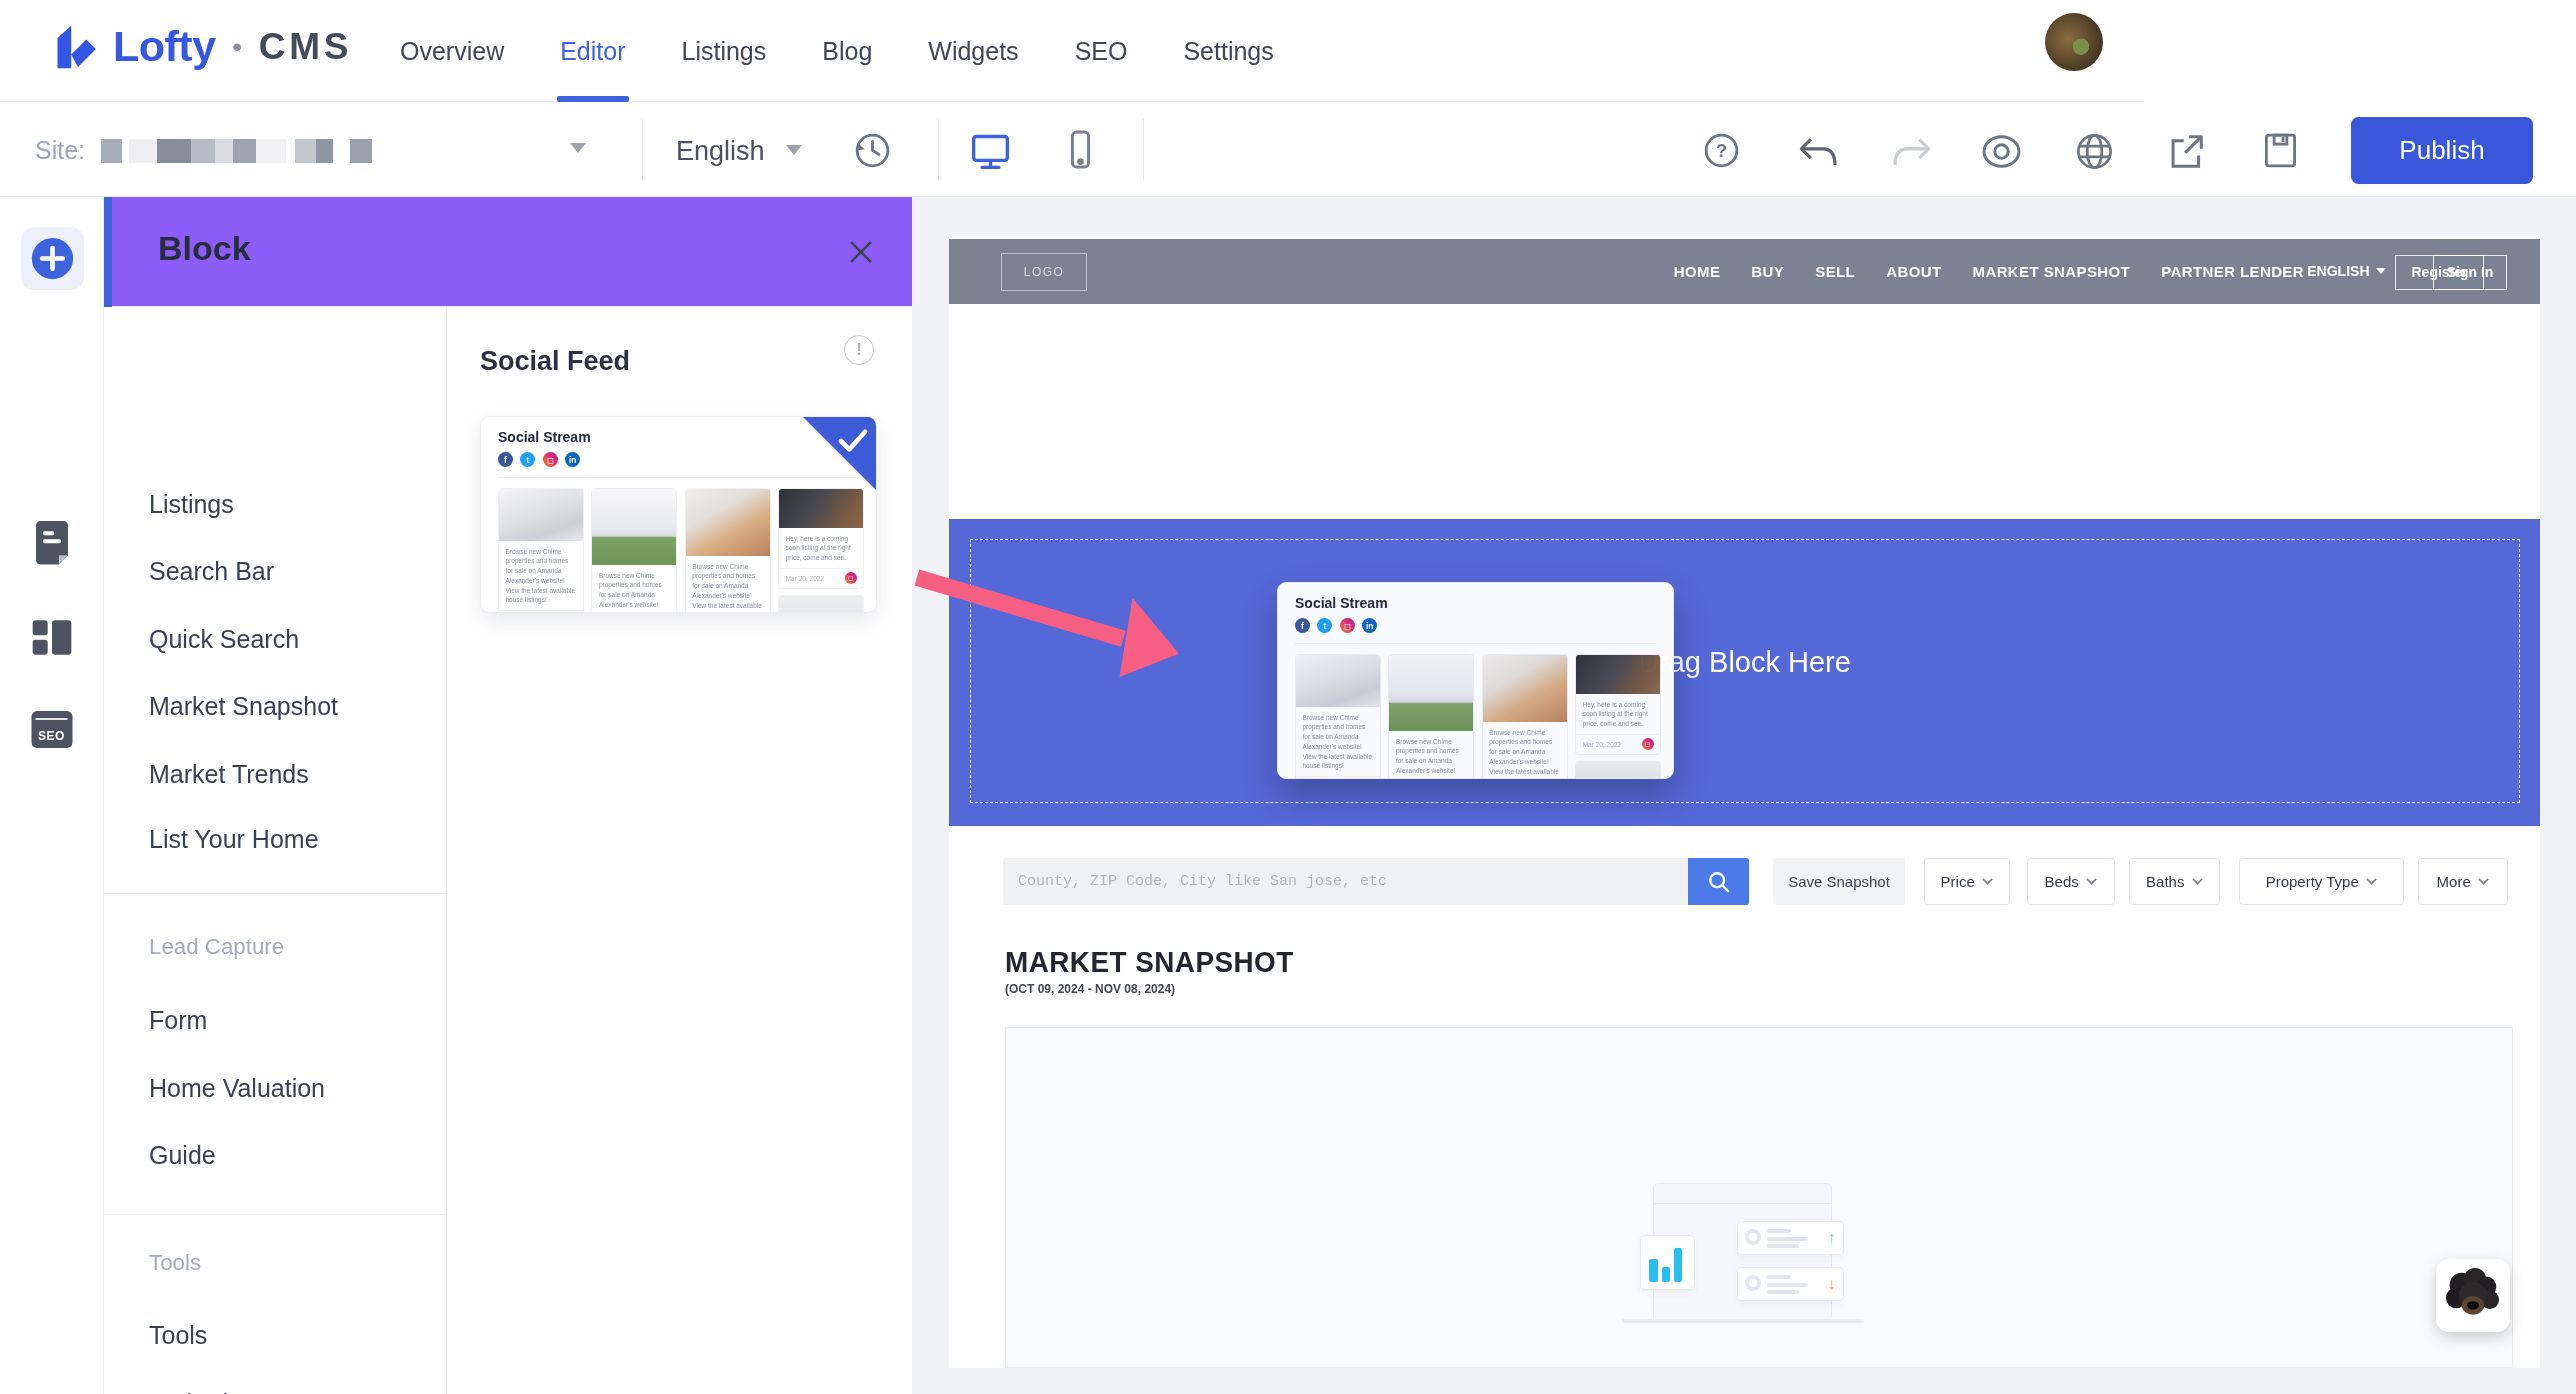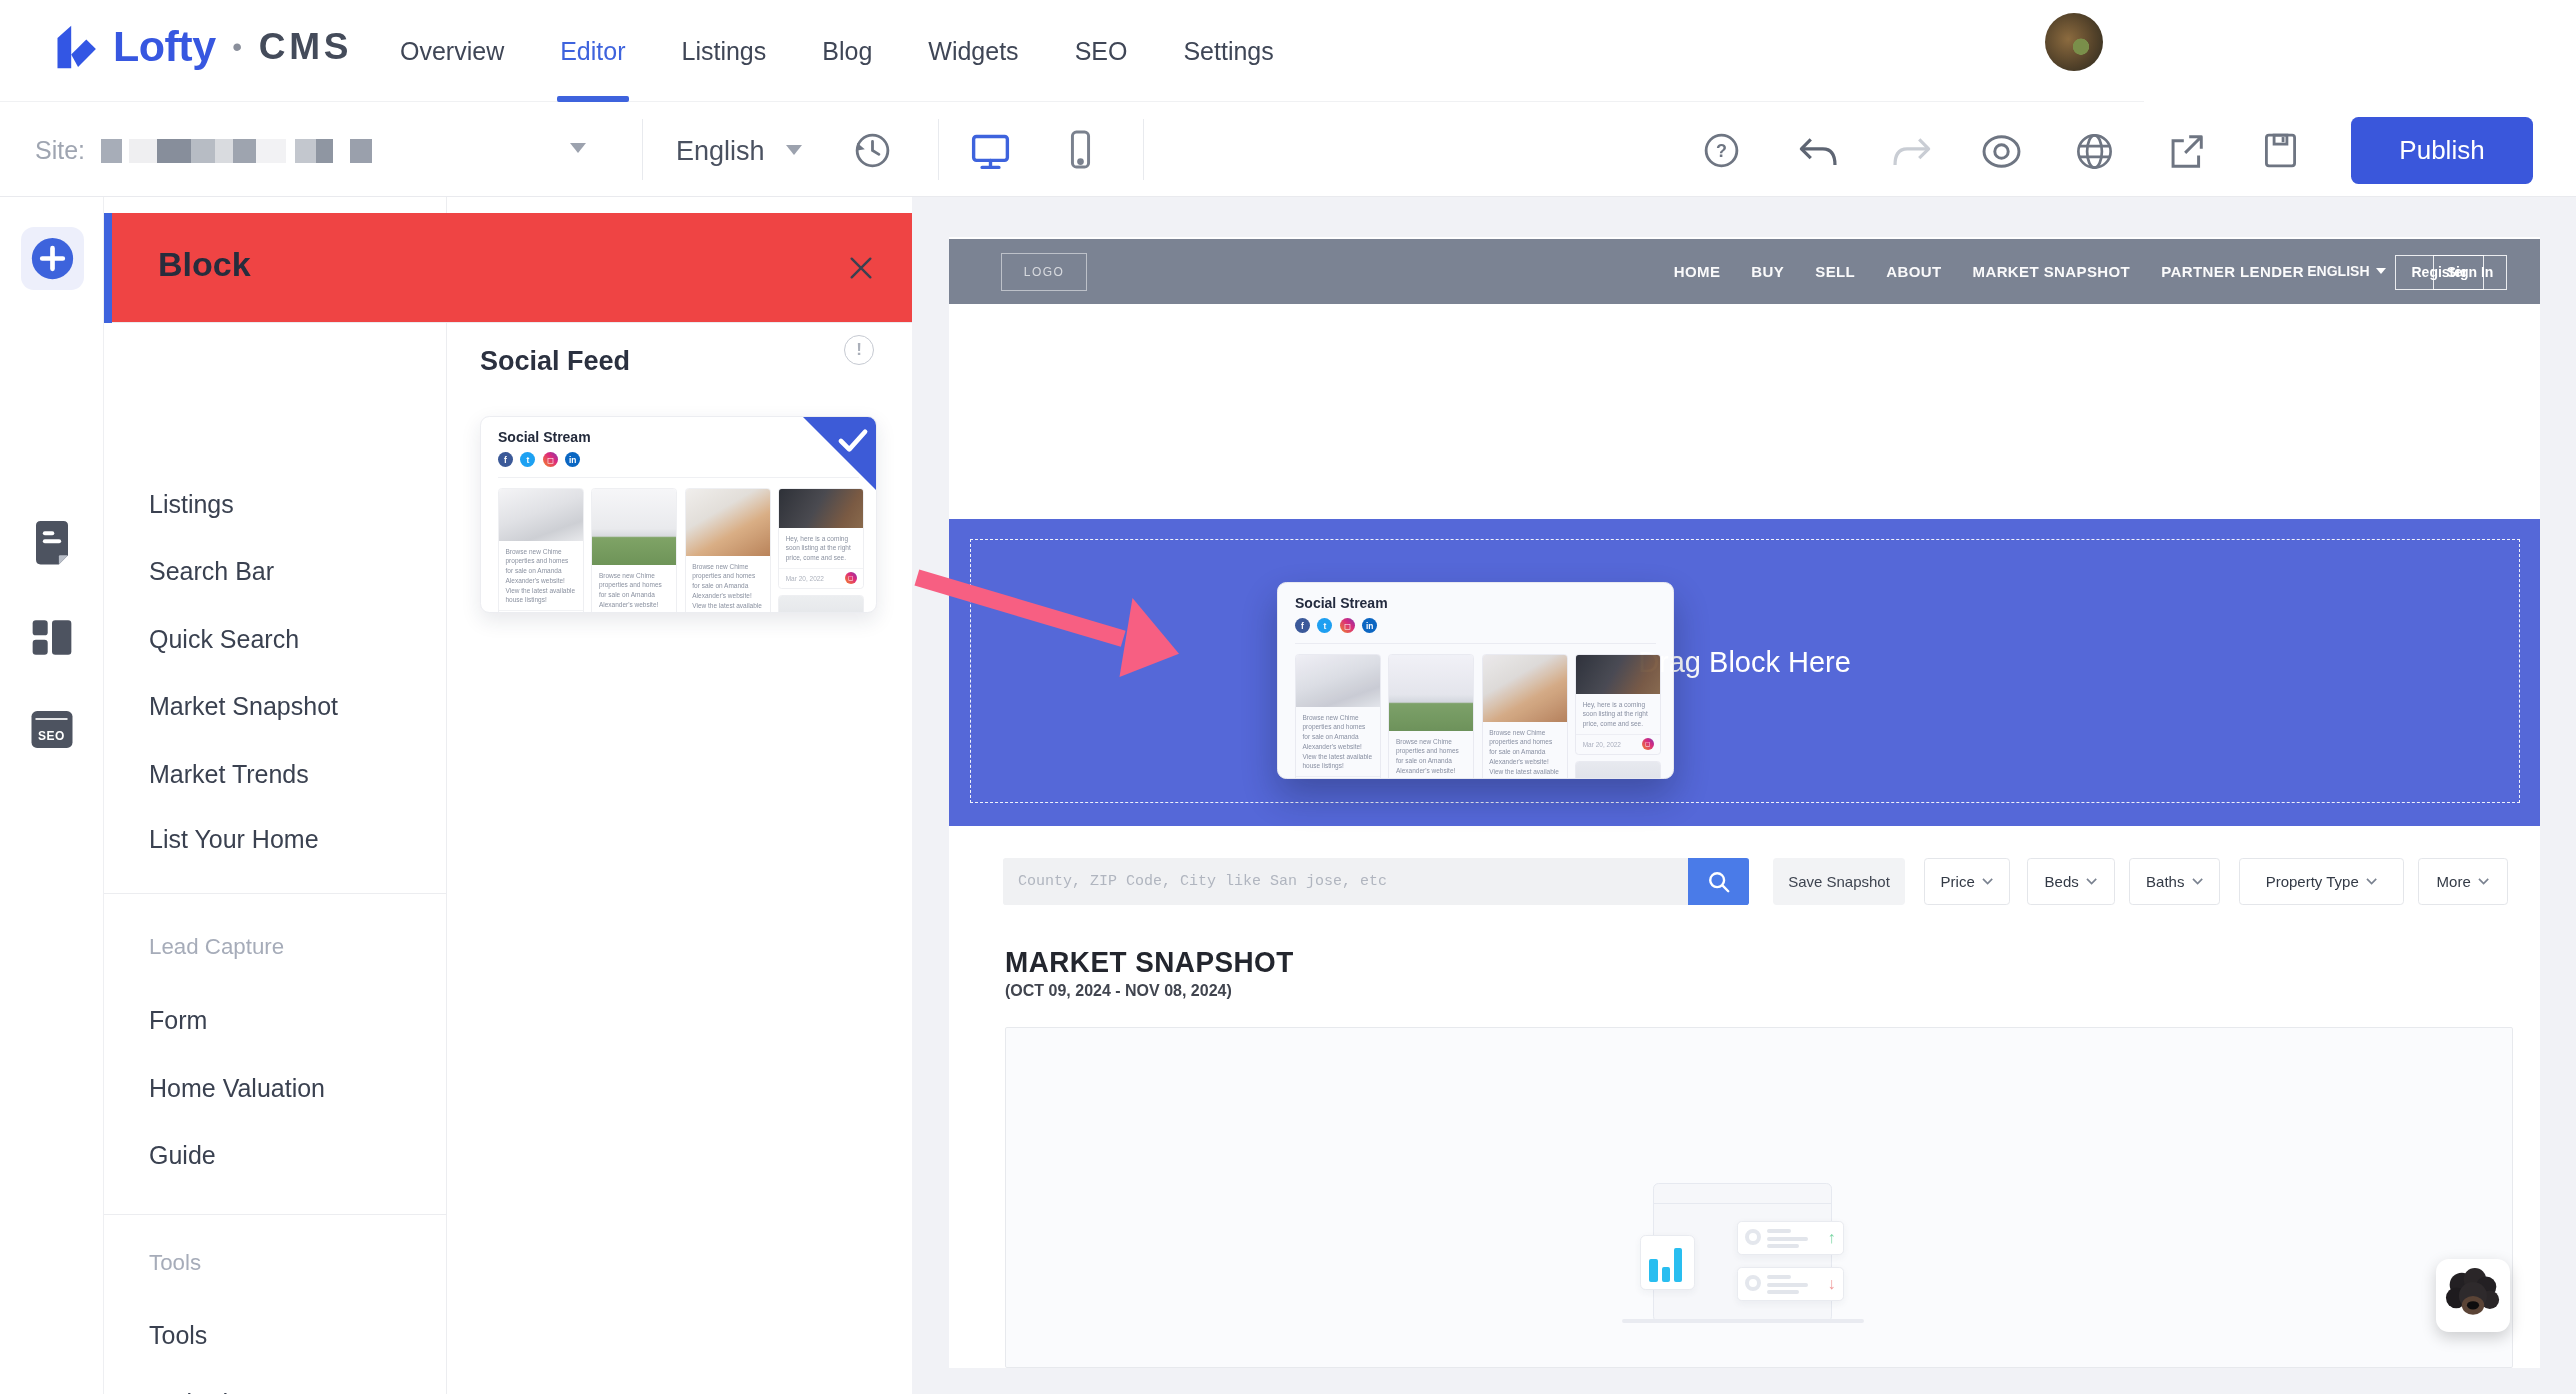--- a/index.html
+++ b/index.html
@@ -32,21 +32,21 @@
   
   .rail{position:absolute;left:0;top:197px;width:104px;height:1197px;background:#fff;border-right:0.9px solid #EEEFF2;z-index:30}
   .rail-plus{position:absolute;left:20.5px;top:30px;width:63px;height:63px;background:#EDEFFB;border-radius:13px;display:flex;align-items:center;justify-content:center;cursor:pointer}
   .rail-ic{position:absolute;left:50%;transform:translateX(-50%);cursor:pointer}
   .seo-badge{position:absolute;left:50%;transform:translateX(-50%);top:514px;width:41px;height:37px;background:#4D5360;border-radius:5.6px;cursor:pointer;
     display:flex;align-items:flex-end;justify-content:center;padding-bottom:4.7px}
   .seo-badge::before{content:"";position:absolute;top:7.4px;left:4.7px;right:4.7px;height:1.9px;background:rgba(255,255,255,.85)}
   .seo-badge b{color:#fff;font-size:12px;letter-spacing:0.5px}
   
   .panel{position:absolute;left:104px;top:197px;width:808px;height:1197px;background:#fff;z-index:29}
-  .panel-header{position:absolute;left:0;top:16px;width:808px;height:110px;background:#ef4444;border-bottom:0.9px solid #E9EBEF;z-index:5}
+  .panel-header{position:absolute;left:0;top:0;width:808px;height:110px;background:#8b5cf6;border-bottom:0.9px solid #E9EBEF;z-index:5}
   .panel-accent{position:absolute;left:0;top:0;width:8.4px;height:110px;background:#3E63DD}
   .panel-title{position:absolute;left:54px;top:32px;font-size:34px;font-weight:700;color:#262D3D}
   .panel-close{position:absolute;right:37px;top:41px;cursor:pointer;color:#3A4150}
   .panel-list{position:absolute;left:0;top:0;width:343px;height:1197px;border-right:0.9px solid #ECEDF0}
   .pl-item{position:absolute;left:45px;font-size:25px;color:#3A4150;cursor:pointer;white-space:nowrap}
   .pl-section{position:absolute;left:45px;font-size:22.3px;color:#A6ACB9;white-space:nowrap}
   .pl-div{position:absolute;left:0;width:343px;height:0.9px;background:#ECEDF0}
   .panel-detail-title{position:absolute;left:376px;top:149px;font-size:27px;font-weight:600;color:#2B3140}
   .info-icon{position:absolute;left:740px;top:138px;width:30px;height:30px;border:1.9px solid #C6CAD2;border-radius:50%;
     color:#ABB0BA;font-size:17px;font-weight:700;display:flex;align-items:center;justify-content:center;cursor:pointer}
@@ -96,21 +96,21 @@
   .search-row .inp{position:absolute;left:54px;top:621px;width:685px;height:47px;background:#F0F1F3;border:none;border-radius:2.8px 0 0 2.8px;
     padding:0 15px;font-size:15px;font-family:Liberation Mono, monospace;color:#3A4150}
   .search-row .inp::placeholder{color:#B0B5BF}
   .search-btn{position:absolute;left:739px;top:621px;width:61px;height:47px;background:#4A7BE8;border:none;border-radius:0 2.8px 2.8px 0;cursor:pointer;
     display:flex;align-items:center;justify-content:center}
   .save-snap{position:absolute;left:824px;top:621px;width:132px;height:47px;background:#F2F3F5;border:none;border-radius:3.7px;
     font-size:15px;color:#3E4450;font-family:inherit;cursor:pointer}
   .filter{position:absolute;top:621px;height:47px;background:#fff;border:0.9px solid #E4E6EA;border-radius:3.7px;
     display:flex;align-items:center;justify-content:center;gap:7.4px;font-size:15px;color:#333A46;cursor:pointer}
   .snap-title{position:absolute;left:56px;top:709px;font-size:29px;font-weight:800;letter-spacing:0.5px;color:#23262E;transform:scaleX(.96);transform-origin:left}
-  .snap-range{position:absolute;left:56px;top:745px;font-size:16px;font-weight:600;color:#41454F}
+  .snap-range{position:absolute;left:56px;top:745px;font-size:12px;font-weight:600;color:#41454F}
   .empty-card{position:absolute;left:56px;top:790px;width:1508px;height:341px;background:#FAFBFD;border:1.9px solid #E7E9ED;border-radius:1.9px}
   .ill-window{position:absolute;left:704px;top:946px;width:179px;height:139px;border:1.9px solid #E6E9F0;border-radius:5.6px;background:#F6F7FA}
   .ill-window::before{content:"";position:absolute;left:0;right:0;top:18.6px;height:1.9px;background:#E6E9F0}
   .ill-base{position:absolute;left:673px;top:1082px;width:242px;height:3.7px;background:#E9EBF1;border-radius:1.9px}
   .ill-chart{position:absolute;left:691px;top:998px;width:55px;height:55px;background:#fff;border:1.9px solid #E9EBF0;border-radius:5.6px;
     box-shadow:0 2.8px 7.4px rgba(40,50,80,.05)}
   .ill-chart i{position:absolute;bottom:7.4px;width:8.4px;border-radius:1.9px;background:#29BEF0}
   .ill-row{position:absolute;width:107px;height:34px;background:#fff;border:1.9px solid #E9EBF0;border-radius:4.7px;
     box-shadow:0 2.8px 7.4px rgba(40,50,80,.05)}
   .ill-donut{position:absolute;left:7.4px;top:7.4px;width:16px;height:16px;border:4.7px solid #E4E7ED;border-radius:50%}

